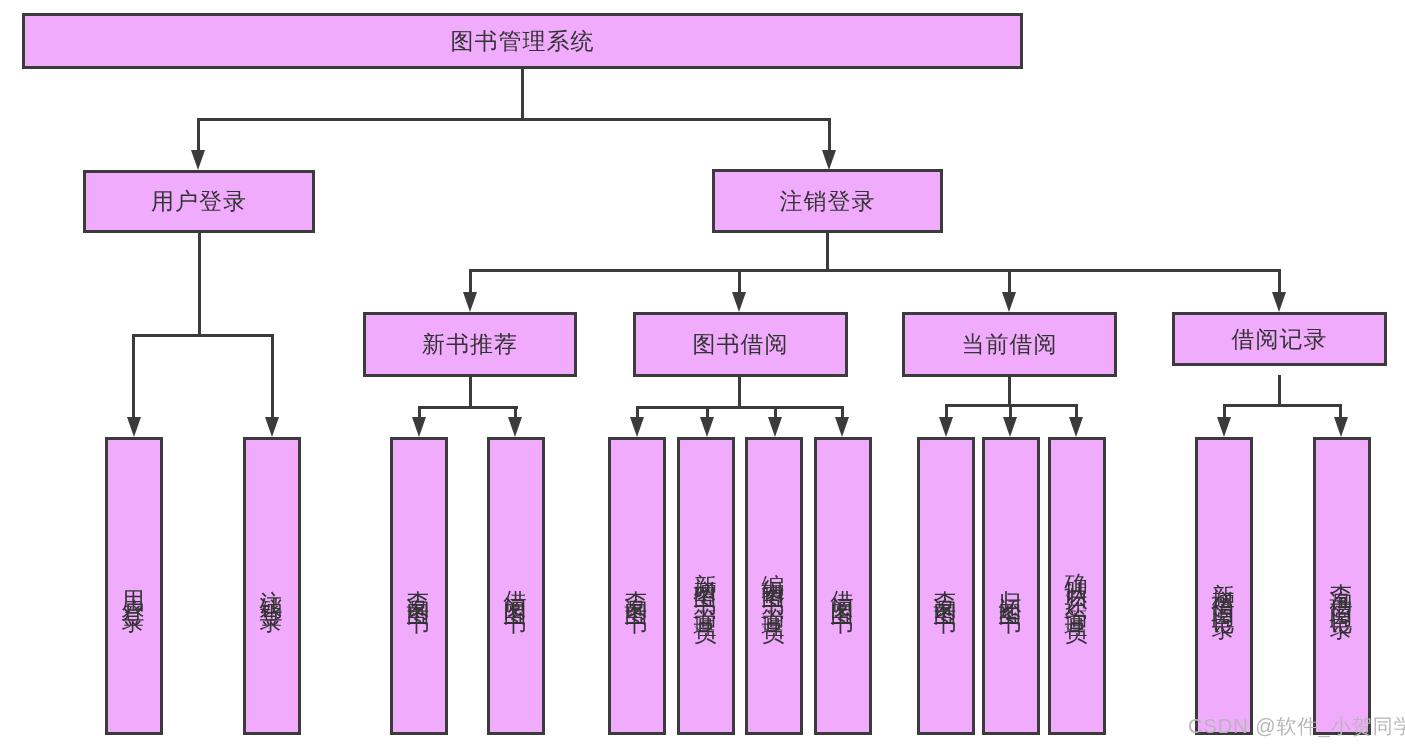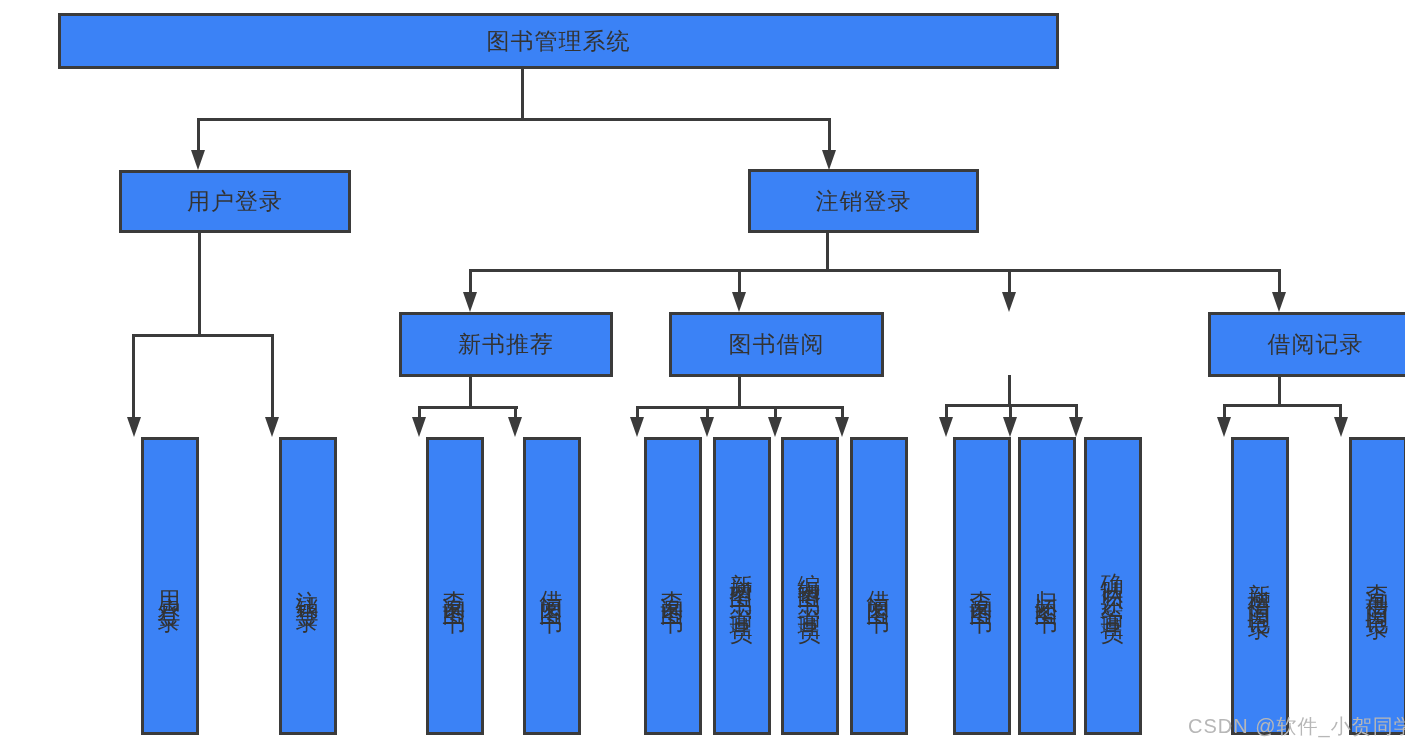--- a/index.html
+++ b/index.html
@@ -6,31 +6,30 @@
   #canvas {
     position: relative;
     width: 1405px;
     height: 747px;
     background: #ffffff;
     font-family: "Liberation Sans", "DejaVu Sans", sans-serif;
     overflow: hidden;
   }
   .node {
     position: absolute;
-    background: #3b82f6;
+    background: #f0abfc;
     border: 3px solid #3b3b3b;
     box-sizing: border-box;
     display: flex;
     align-items: center;
     justify-content: center;
     font-size: 23px;
     color: #333333;
     letter-spacing: 1px;
     text-align: right;
-    margin-left: 36px;
   }
   .leaf {
     writing-mode: vertical-lr;
     text-orientation: mixed;
     letter-spacing: 7px;
     font-size: 23px;
   }
   .ln { position: absolute; background: #3b3b3b; }
   .arw {
     position: absolute;
@@ -80,21 +79,22 @@
   <div class="ln" style="left:738px;top:269px;width:3px;height:25px;"></div>
   <div class="ln" style="left:1008px;top:269px;width:3px;height:25px;"></div>
   <div class="ln" style="left:1278px;top:269px;width:3px;height:25px;"></div>
   <div class="arw" style="left:463px;top:292px;"></div>
   <div class="arw" style="left:732px;top:292px;"></div>
   <div class="arw" style="left:1002px;top:292px;"></div>
   <div class="arw" style="left:1272px;top:292px;"></div>
 
   <div class="node" style="left:363px;top:312px;width:214px;height:65px;">新书推荐</div>
   <div class="node" style="left:633px;top:312px;width:215px;height:65px;">图书借阅</div>
-  <div class="node" style="left:1172px;top:312px;width:215px;height:65px;">借阅记录</div>
+  <div class="node" style="left:902px;top:312px;width:215px;height:65px;">当前借阅</div>
+  <div class="node" style="left:1172px;top:312px;width:215px;height:54px;">借阅记录</div>
 
   <div class="ln" style="left:469px;top:375px;width:3px;height:33px;"></div>
   <div class="ln" style="left:418px;top:406px;width:100px;height:3px;"></div>
   <div class="ln" style="left:418px;top:406px;width:3px;height:13px;"></div>
   <div class="ln" style="left:514px;top:406px;width:3px;height:13px;"></div>
   <div class="arw" style="left:412px;top:417px;"></div>
   <div class="arw" style="left:508px;top:417px;"></div>
 
   <div class="ln" style="left:738px;top:375px;width:3px;height:33px;"></div>
   <div class="ln" style="left:636px;top:406px;width:208px;height:3px;"></div>

